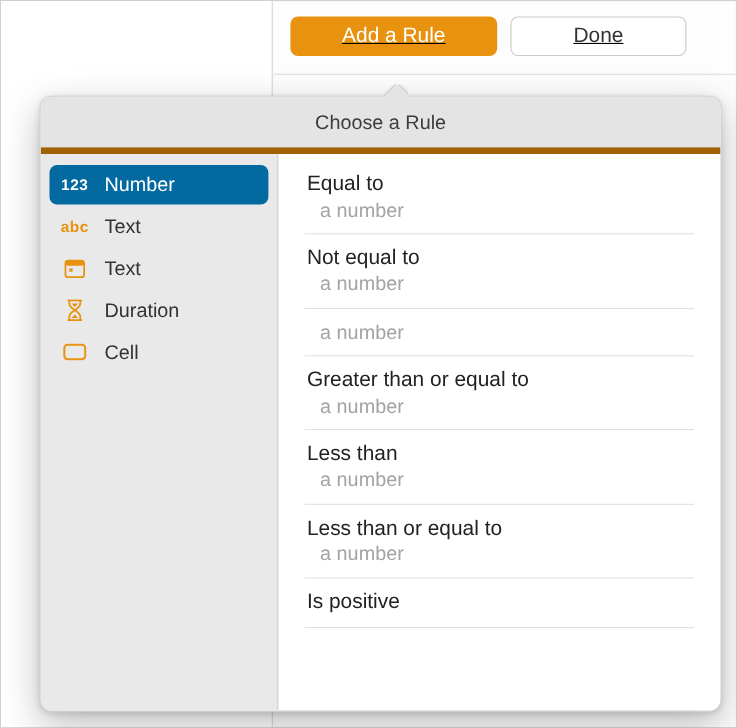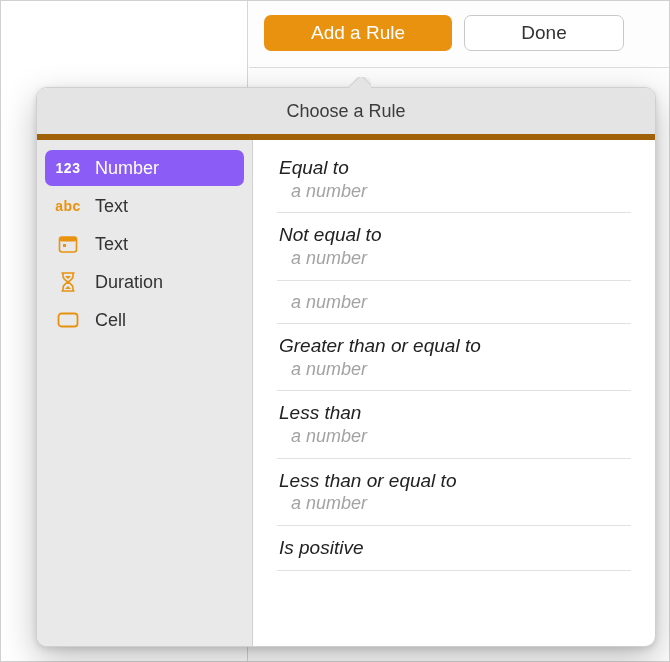--- a/index.html
+++ b/index.html
@@ -22,20 +22,21 @@
       left: 0; top: 0;
       width: 247px; height: 660px;
       background: #fff;
       border-right: 1px solid #d6d6d6;
     }
     .toolbar {
       position: absolute;
       left: 263px; top: 14px;
       display: flex;
       gap: 12px;
+      text-decoration: underline;
     }
     .btn {
       height: 36px;
       border-radius: 7px;
       font-size: 19px;
       font-weight: 500;
       display: flex;
       align-items: center;
       justify-content: center;
       cursor: pointer;
@@ -122,39 +123,38 @@
     }
     .sidebar-item .icon {
       width: 26px;
       margin-right: 14px;
       display: flex;
       align-items: center;
       justify-content: center;
       color: #e8920f;
     }
     .sidebar-item.selected {
-      background: #8b5cf6;
+      background: #0369a1;
       color: #fff;
     }
     .sidebar-item.selected .icon { color: #fff; }
     .icon-text {
       font-size: 14px;
       font-weight: 600;
       letter-spacing: 0.5px;
     }
     .rules-list {
       flex: 1;
       padding: 6px 24px 8px 24px;
       overflow-y: auto;
     }
     .rule-item {
       padding: 10px 2px 10px 2px;
       border-bottom: 1px solid #e1e1e1;
       cursor: pointer;
-      font-style: italic;
     }
     .rule-title {
       font-size: 19px;
       color: #222;
       line-height: 1.25;
     }
     .rule-sub {
       font-size: 18px;
       color: #a3a3a3;
       line-height: 1.25;

